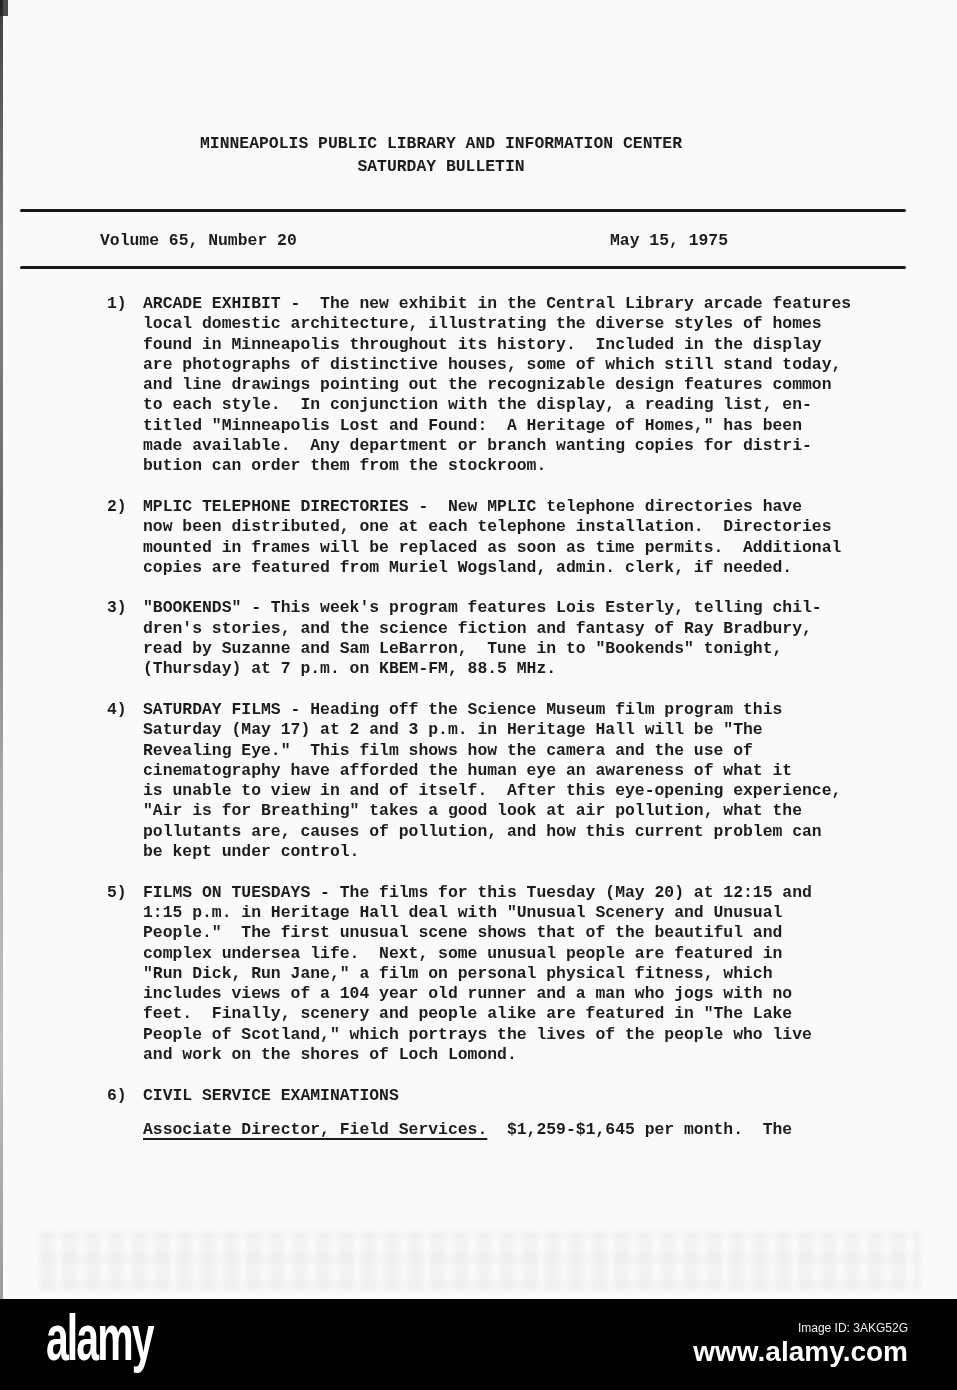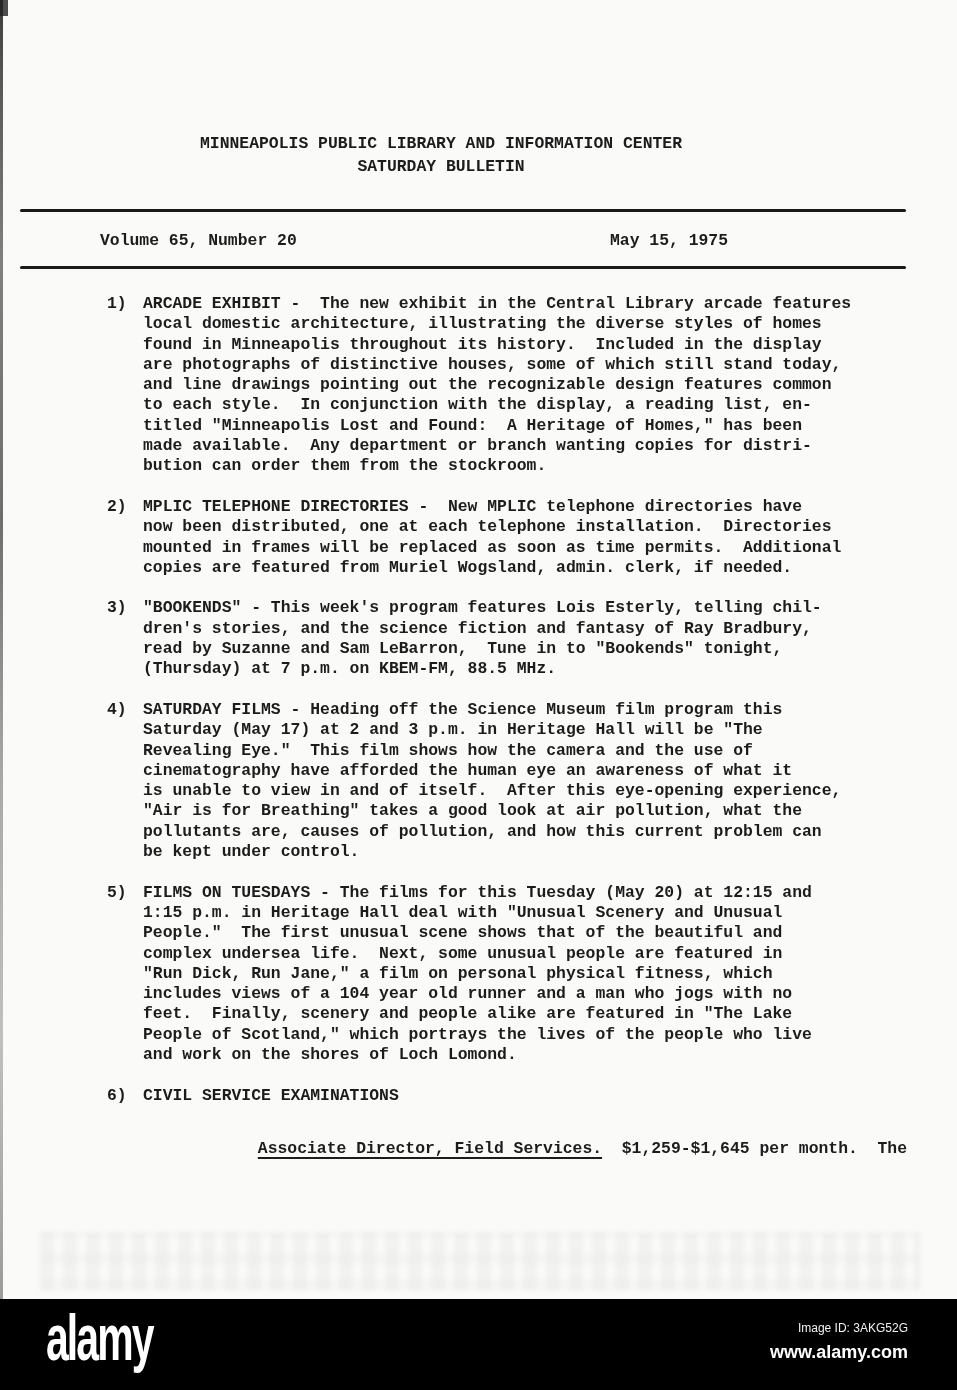--- a/index.html
+++ b/index.html
@@ -82,21 +82,21 @@
   }
   .item {
     display: flex;
     align-items: flex-start;
   }
   .item + .item { margin-top: 20.3px; }
   .item-num {
     flex: 0 0 36px;
   }
   .item-text { flex: 1; }
-  .job { margin-top: 33px; text-align: right; }
+  .job { margin-top: 14px; }
   .job-title {
     text-decoration: underline;
     text-decoration-thickness: 2px;
     text-underline-offset: 3.5px;
   }
   
   .alamy-bar {
     position: absolute;
     left: 0;
     top: 1299px;
@@ -125,21 +125,21 @@
     color: #fff;
     font-family: "Liberation Sans", "DejaVu Sans", sans-serif;
   }
   .alamy-id {
     font-size: 12px;
     font-weight: 400;
     line-height: 22px;
     color: #f2f2f2;
   }
   .alamy-url {
-    font-size: 18px;
+    font-size: 28px;
     font-weight: 700;
     line-height: 26px;
     color: #fff;
   }
 </style>
 </head>
 <body>
 
 <div class="paper">
 

